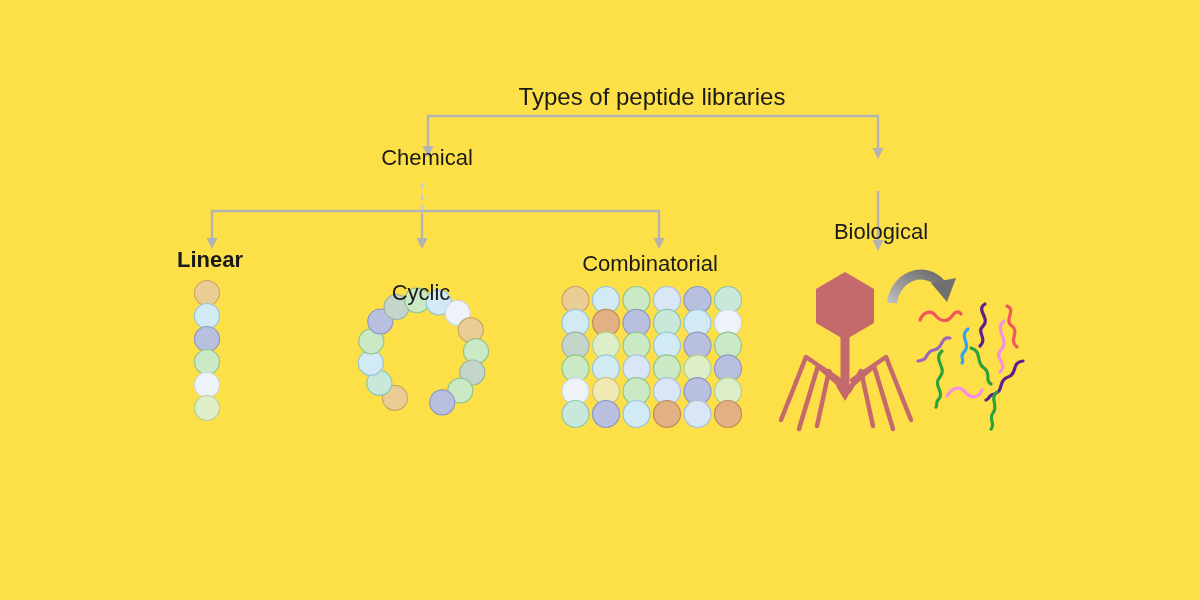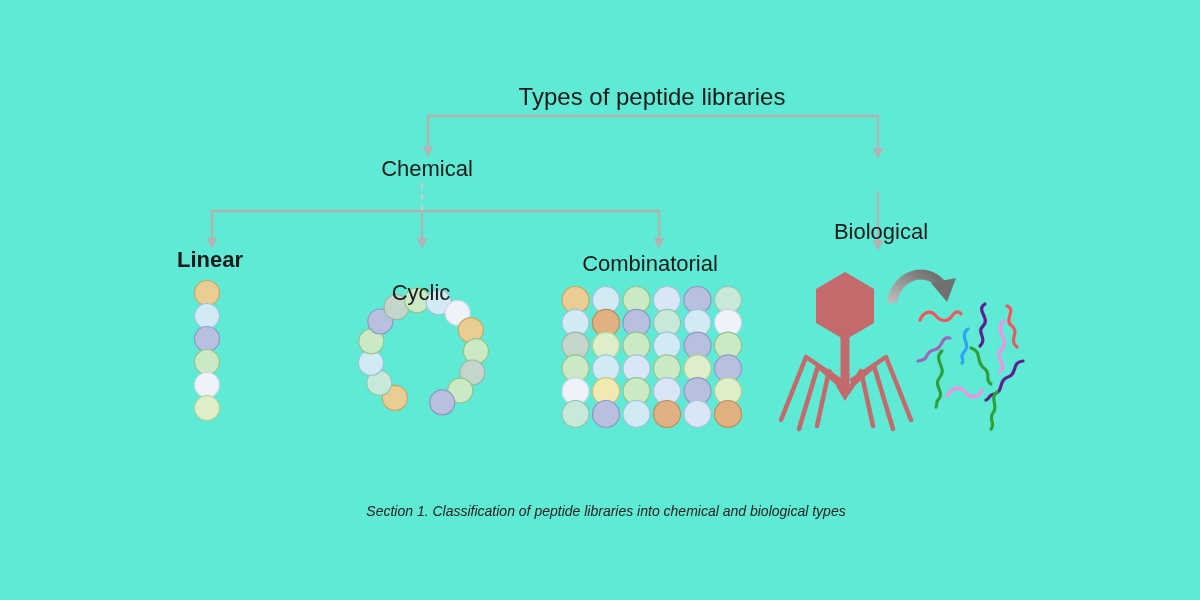--- a/index.html
+++ b/index.html
@@ -1,20 +1,20 @@
 <!DOCTYPE html>
 <html><head>
 <meta charset="utf-8">
 <style>
   html, body { margin: 0; padding: 0; background: #ffffff; }
   .canvas {
     position: relative;
     width: 1200px;
     height: 600px;
-    background: #5eead4;
+    background: #fde047;
     font-family: "Liberation Sans", sans-serif;
     overflow: hidden;
   }
   .art { position: absolute; left: 0; top: 0; }
   .lbl {
     position: absolute;
     transform: translate(-50%, -50%);
     color: #1a1a1a;
     white-space: nowrap;
   }
@@ -151,20 +151,19 @@
       <path d="M 950 338 C 940 336 944 348 934 350 C 924 352 930 360 918 361" stroke="#9a66bb"></path>
       <path d="M 942 351 C 932 360 948 368 940 377 C 932 386 946 392 938 400 C 935 403 938 405 936 407" stroke="#2ea13c"></path>
       <path d="M 971 348 C 983 352 975 362 984 368 C 992 374 984 380 991 384" stroke="#2ea13c"></path>
       <path d="M 947 396 C 953 386 961 386 966 393 C 971 399 979 398 982 390" stroke="#f58fe3"></path>
       <path d="M 1023 361 C 1011 362 1018 374 1008 377 C 998 380 1004 392 994 394 C 988 395 990 399 986 400" stroke="#5e1f8f"></path>
       <path d="M 997 392 C 989 398 999 406 993 413 C 988 419 996 424 991 429" stroke="#2ea13c"></path>
     </g>
   </svg>
 
   <div class="lbl lbl-title" style="left:652px; top:97px;">Types of peptide libraries</div>
-  <div class="lbl lbl-node" style="left:427px; top:169px;">Chemical</div>
+  <div class="lbl lbl-node" style="left:427px; top:158px;">Chemical</div>
   <div class="lbl lbl-node" style="left:881px; top:188px;margin-top:44px;">Biological</div>
   <div class="lbl lbl-node" style="left:210px; top:260px;font-weight:bold;">Linear</div>
   <div class="lbl lbl-node" style="left:421px; top:264px;margin-top:29px;">Cyclic</div>
   <div class="lbl lbl-node" style="left:650px; top:264px;">Combinatorial</div>
-  <div class="caption" style="left:606px; top:511px;">Section 1. Classification of peptide libraries into chemical and biological types</div>
 
 </div>
 
 </body></html>

